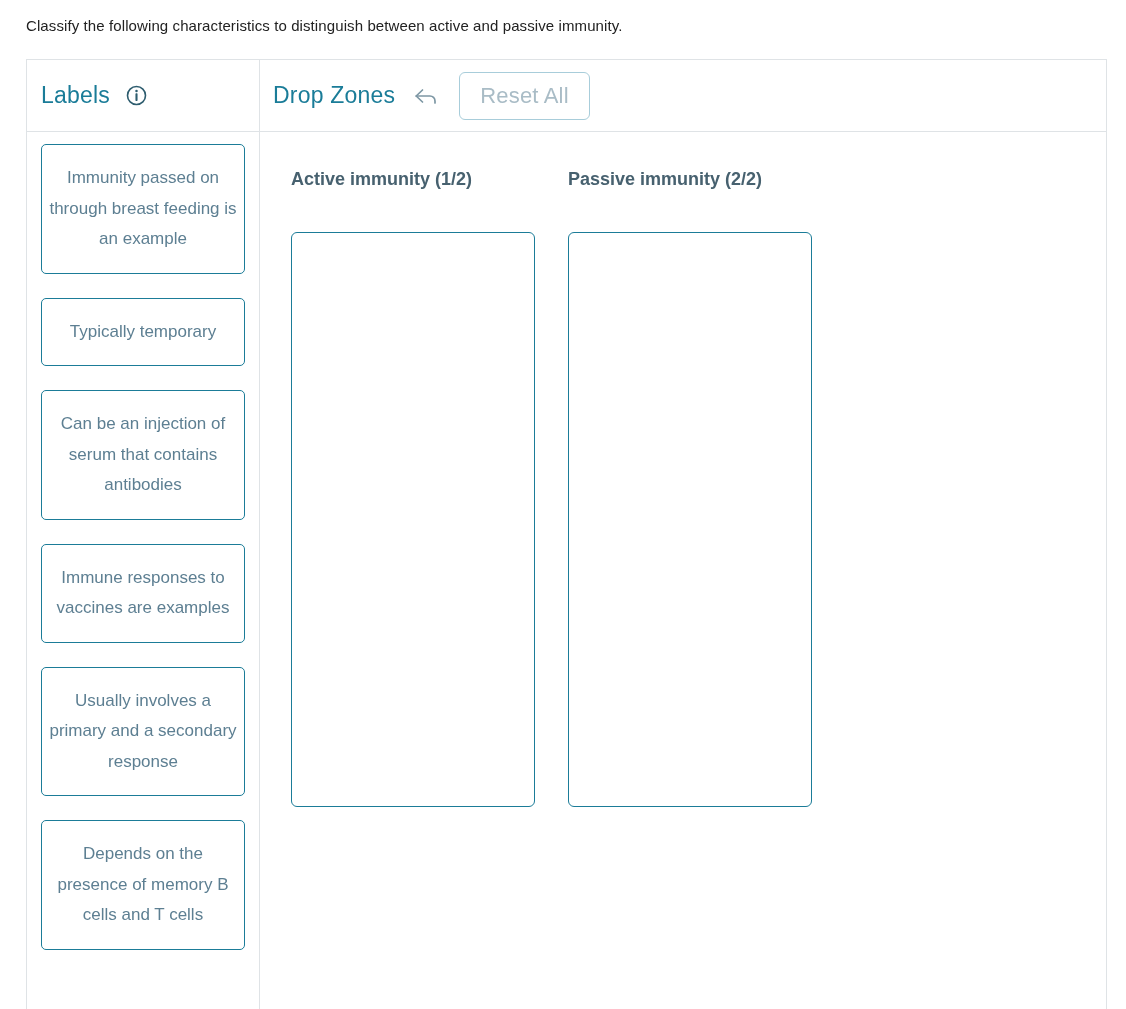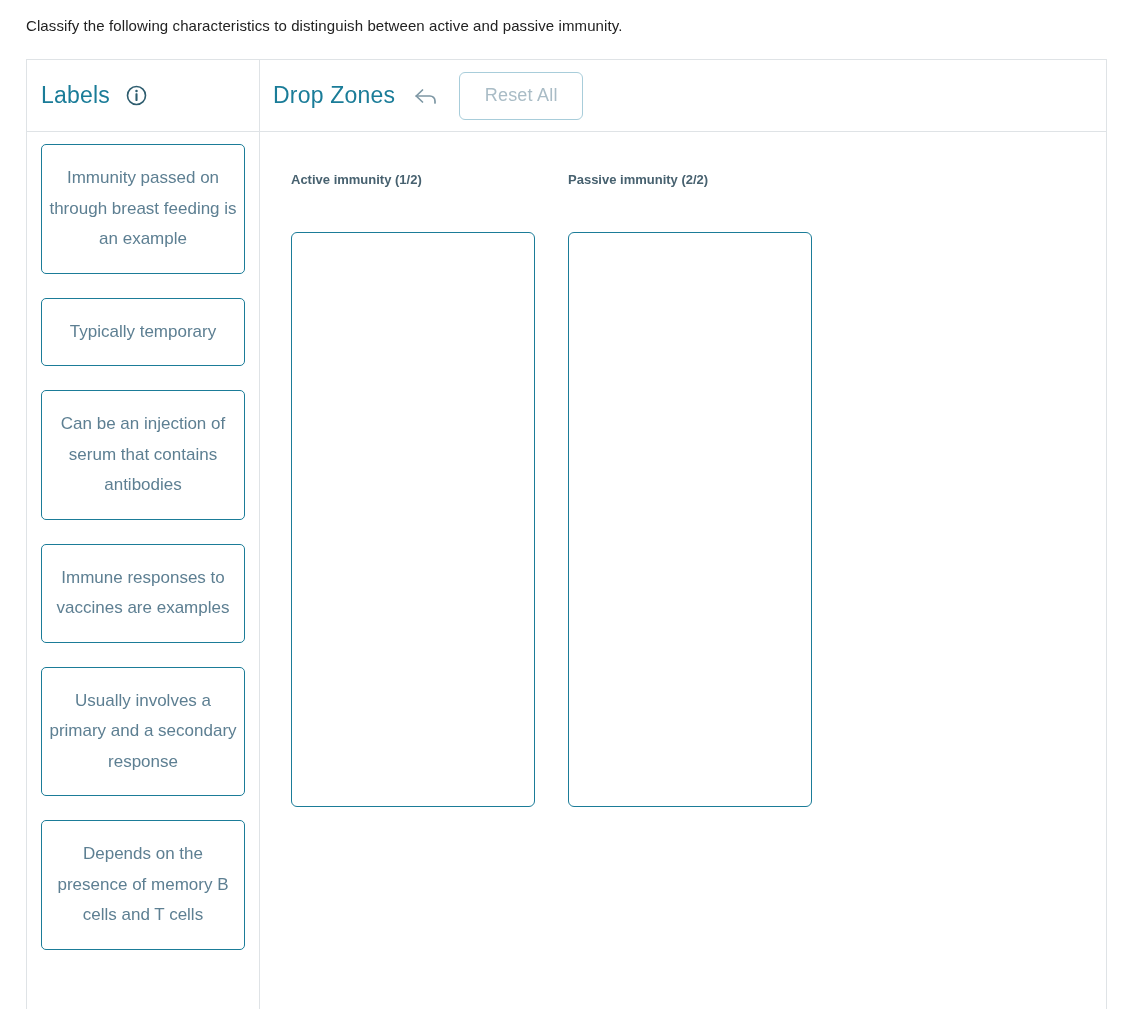--- a/index.html
+++ b/index.html
@@ -97,21 +97,21 @@
   .reset-btn {
     margin-left: 20px;
     height: 48px;
     min-width: 124px;
     padding: 0 20px;
     border: 1px solid #a8cdda;
     border-radius: 6px;
     background: #ffffff;
     color: #a9bcc6;
     font-family: "Liberation Sans", sans-serif;
-    font-size: 18px;
+    font-size: 22px;
     letter-spacing: 0.2px;
     cursor: default;
   }
 
   
   .col-divider {
     position: absolute;
     left: 232px;
     top: 0;
     bottom: 0;
@@ -158,21 +158,21 @@
     display: flex;
     gap: 33px;
     align-items: flex-start;
   }
 
   .zone {
     width: 244px;
   }
 
   .zone-title {
-    font-size: 13px;
+    font-size: 18px;
     font-weight: bold;
     color: #47616f;
     line-height: 27px;
     margin-bottom: 12px;
     min-height: 54px;
   }
 
   .zone-box {
     width: 244px;
     height: 575px;

